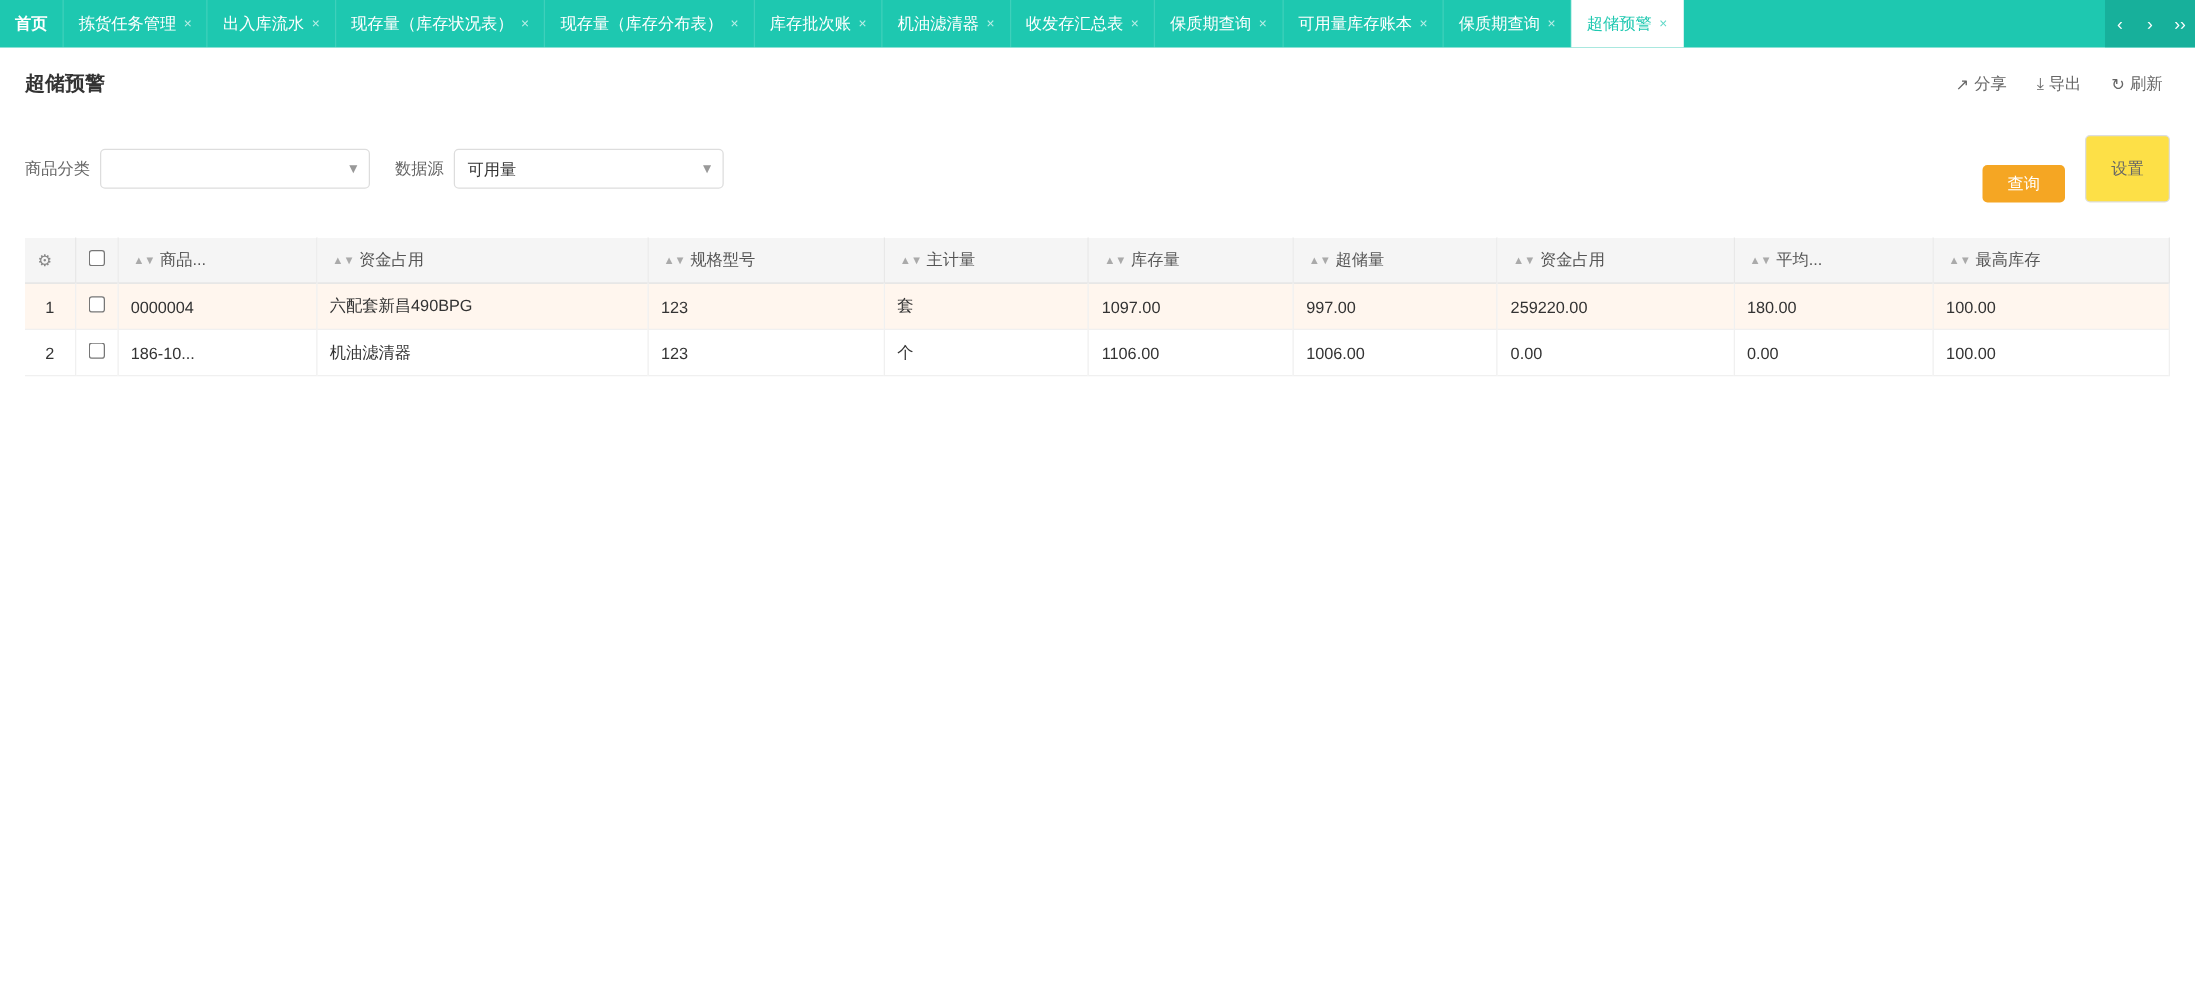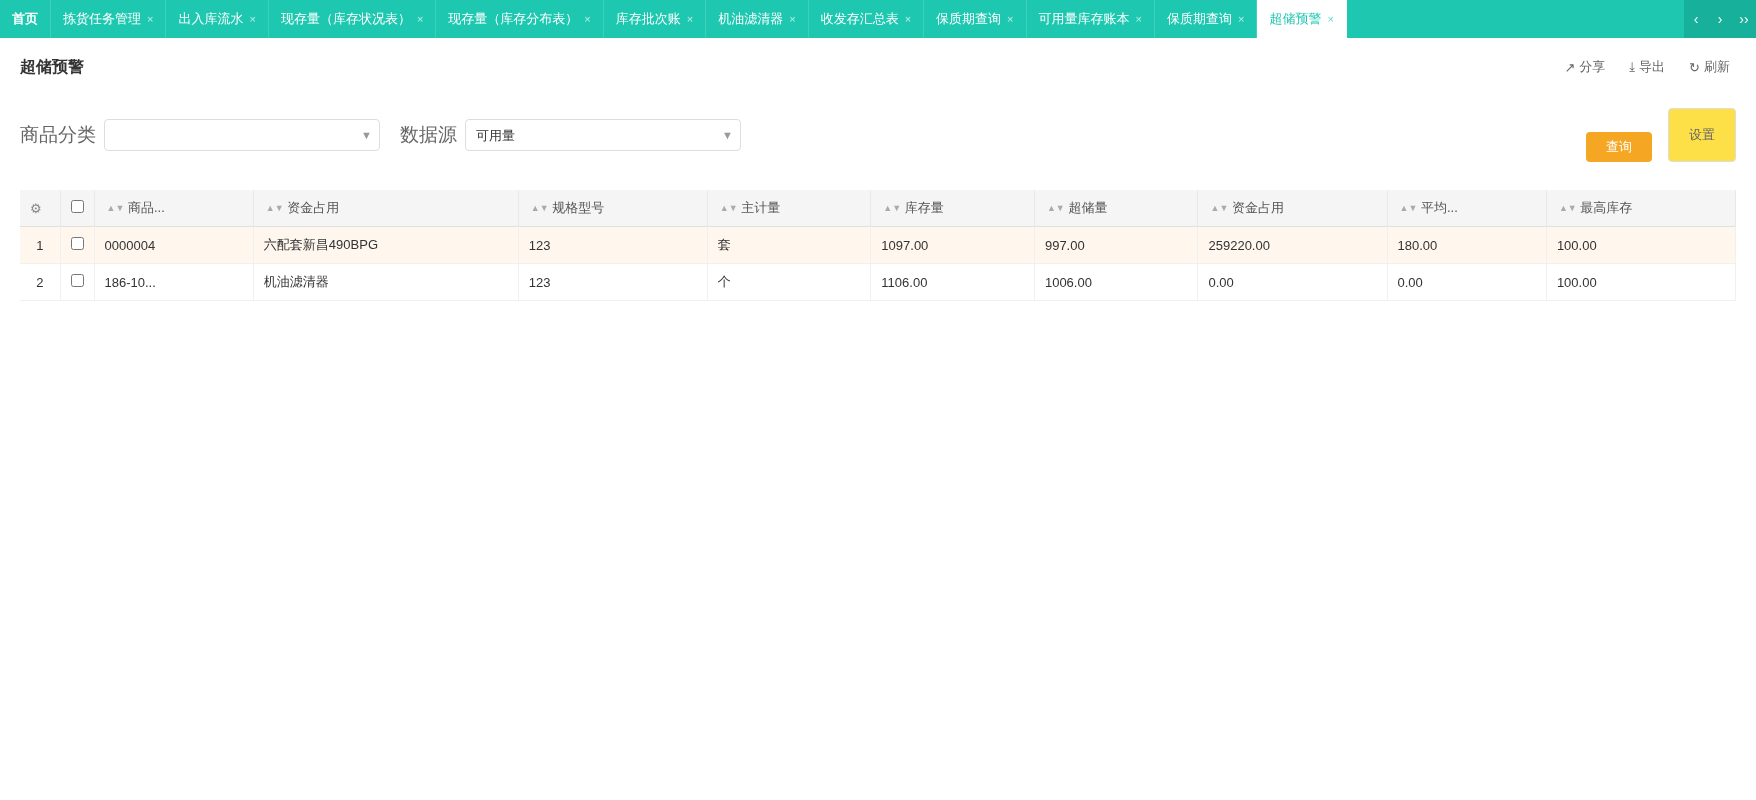--- a/index.html
+++ b/index.html
@@ -100,25 +100,25 @@
       margin-bottom: 16px;
       padding: 12px 0;
     }
     .filter-item {
       display: flex;
       align-items: center;
       gap: 8px;
     }
     .filter-label {
       color: #666;
-      font-size: 19px;
+      font-size: 13px;
       white-space: nowrap;
     }
     .filter-select {
-      width: 276px;
+      width: 216px;
       height: 32px;
       border: 1px solid #ddd;
       border-radius: 4px;
       padding: 0 28px 0 10px;
       font-size: 13px;
       color: #333;
       background: #fff;
       appearance: none;
       cursor: pointer;
       position: relative;

